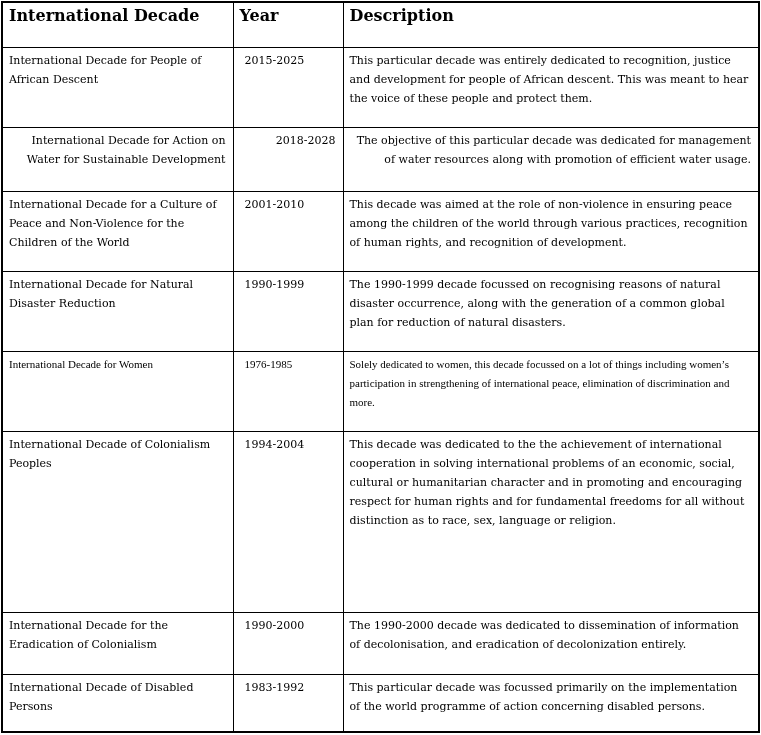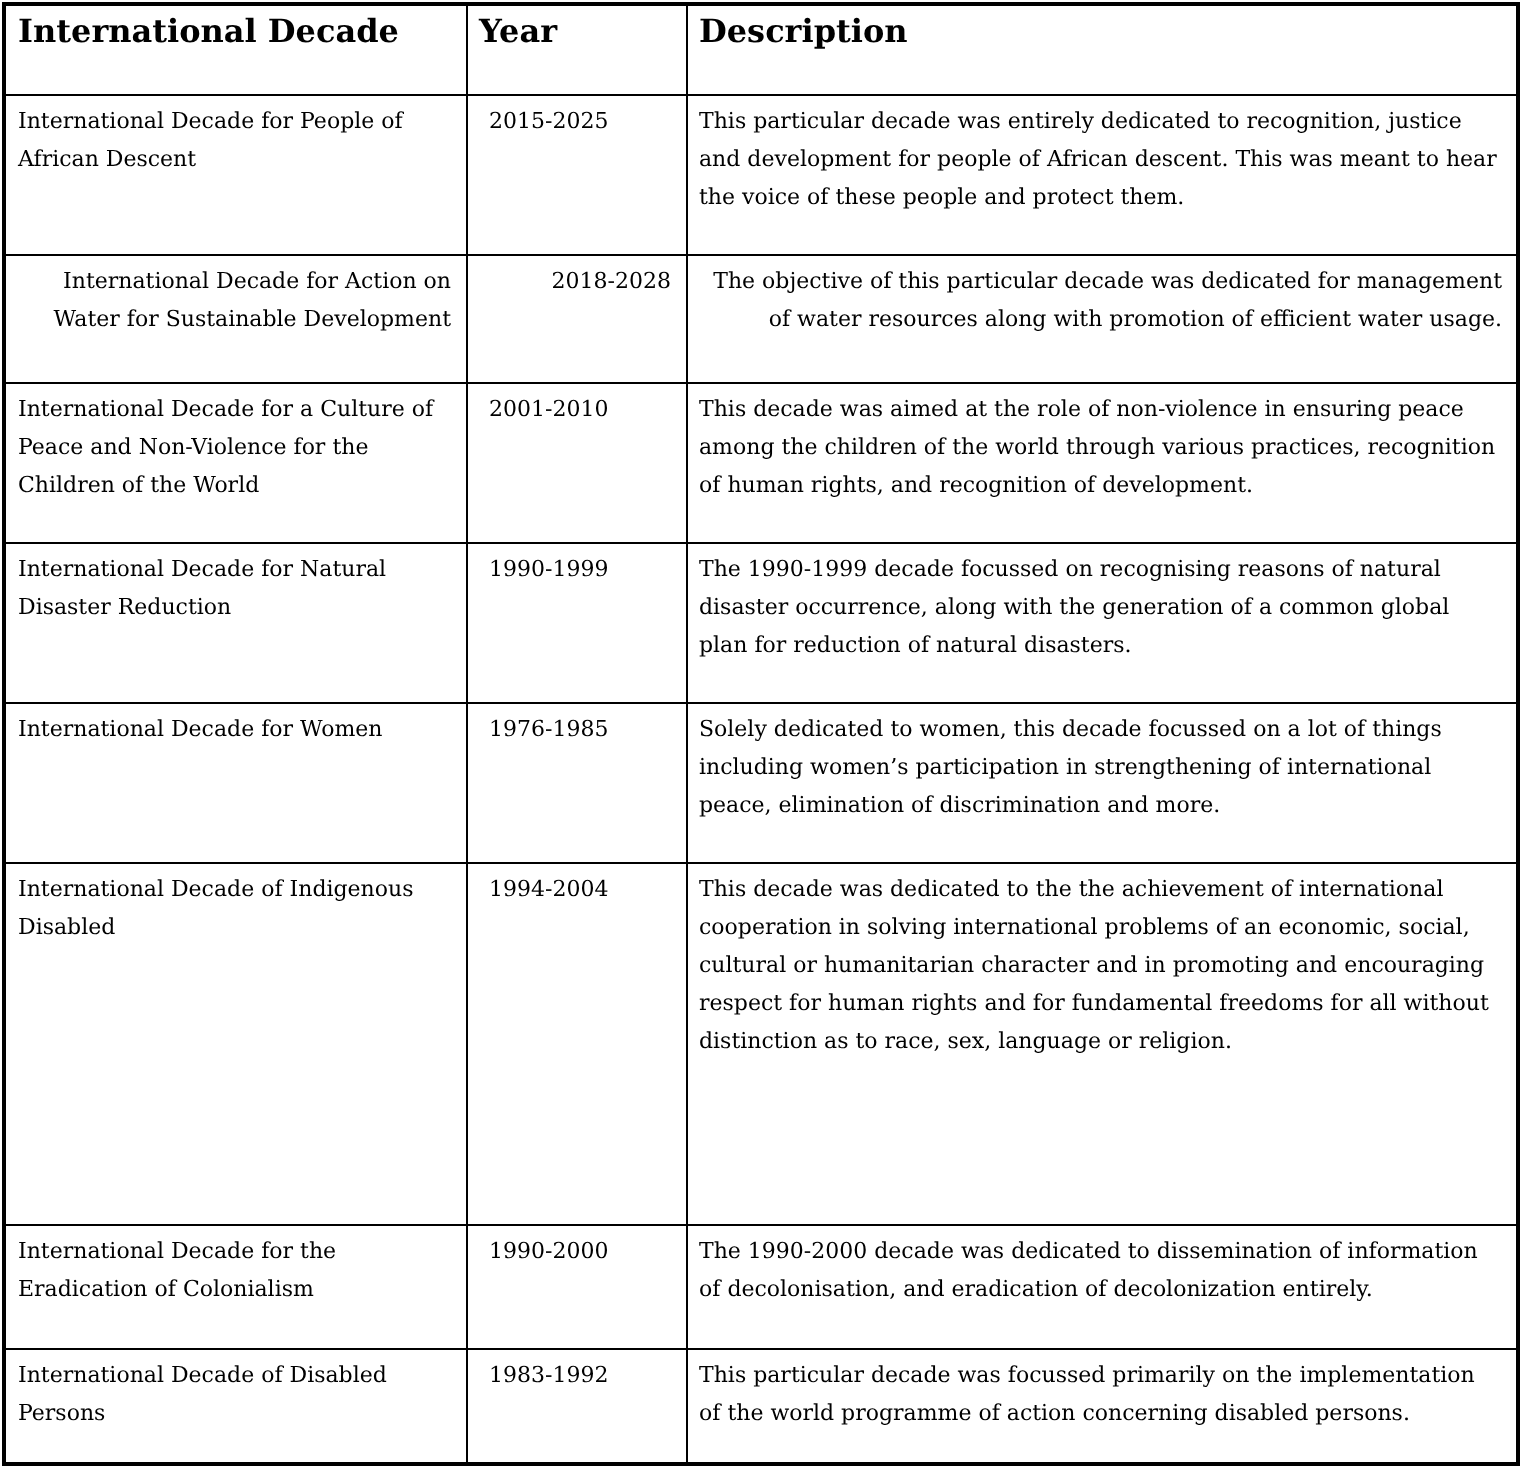--- a/index.html
+++ b/index.html
@@ -43,21 +43,21 @@
   }
   table.decades td.year-cell {
     padding-left: 11px;
   }
 
   
   tbody tr:nth-child(1) td { height: 80px; }
   tbody tr:nth-child(2) td { height: 64px; text-align: right; }
   tbody tr:nth-child(3) td { height: 80px; }
   tbody tr:nth-child(4) td { height: 80px; }
-  tbody tr:nth-child(5) td { height: 80px; }
+  tbody tr:nth-child(5) td { height: 80px; font-family: Liberation Serif, serif; }
   tbody tr:nth-child(6) td { height: 181px; }
   tbody tr:nth-child(7) td { height: 62px; }
   tbody tr:nth-child(8) td { height: 58px; }
 </style>
 </head>
 <body>
 
 <table class="decades">
   <colgroup>
     <col class="c-decade">
@@ -91,21 +91,21 @@
       <td class="decade-cell">International Decade for Natural Disaster Reduction</td>
       <td class="year-cell">1990-1999</td>
       <td class="desc-cell">The 1990-1999 decade focussed on recognising reasons of natural disaster occurrence, along with the generation of a common global plan for reduction of natural disasters.</td>
     </tr>
     <tr>
       <td class="decade-cell">International Decade for Women</td>
       <td class="year-cell">1976-1985</td>
       <td class="desc-cell">Solely dedicated to women, this decade focussed on a lot of things including women’s participation in strengthening of international peace, elimination of discrimination and more.</td>
     </tr>
     <tr>
-      <td class="decade-cell">International Decade of Indigenous Disabled</td>
+      <td class="decade-cell">International Decade of Colonialism Peoples</td>
       <td class="year-cell">1994-2004</td>
       <td class="desc-cell">This decade was dedicated to the the achievement of international cooperation in solving international problems of an economic, social, cultural or humanitarian character and in promoting and encouraging respect for human rights and for fundamental freedoms for all without distinction as to race, sex, language or religion.</td>
     </tr>
     <tr>
       <td class="decade-cell">International Decade for the Eradication of Colonialism</td>
       <td class="year-cell">1990-2000</td>
       <td class="desc-cell">The 1990-2000 decade was dedicated to dissemination of information of decolonisation, and eradication of decolonization entirely.</td>
     </tr>
     <tr>
       <td class="decade-cell">International Decade of Disabled Persons</td>

